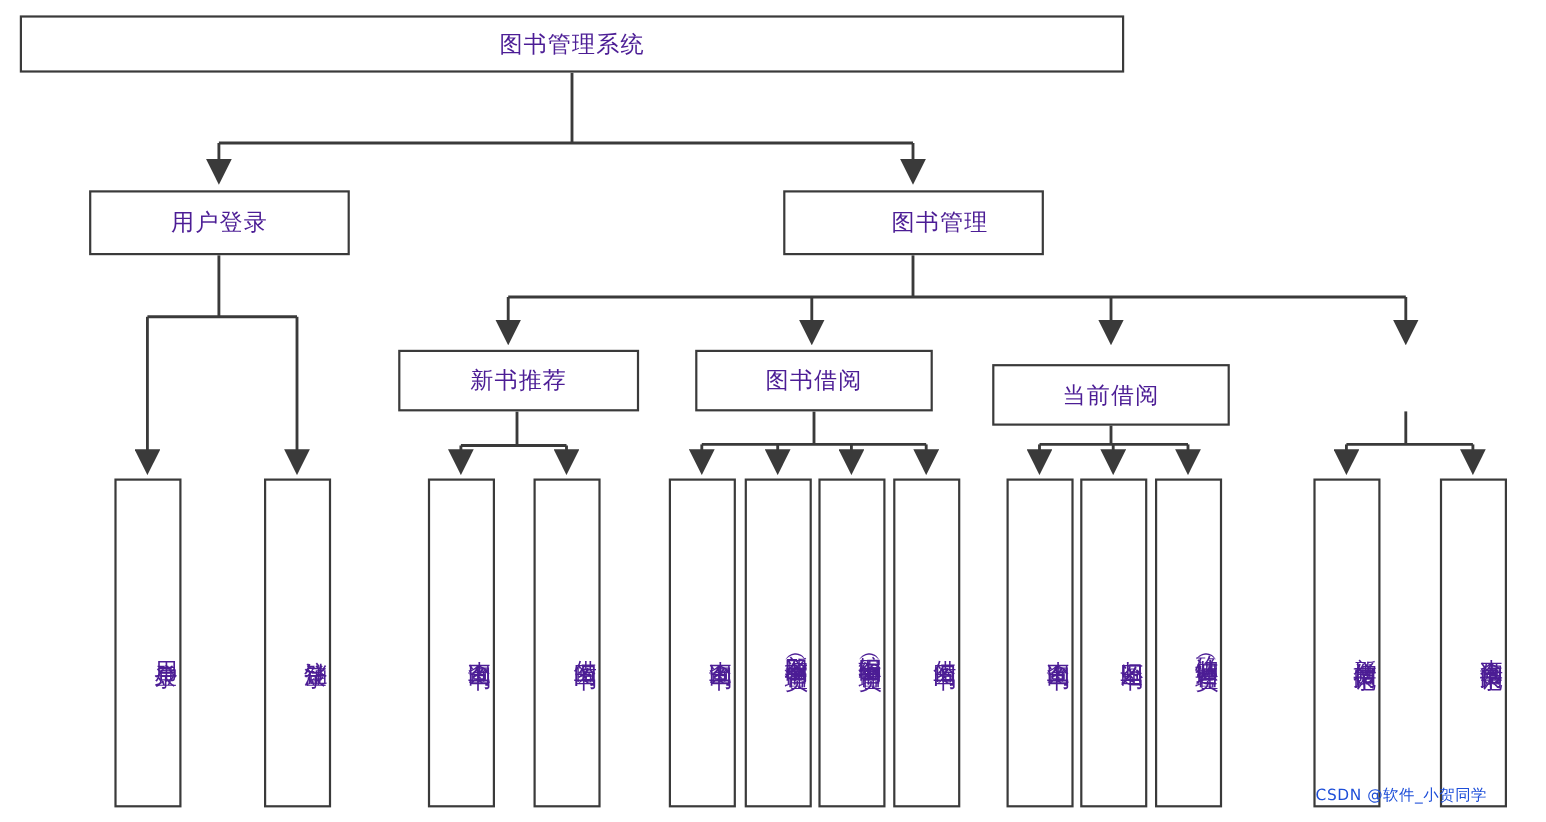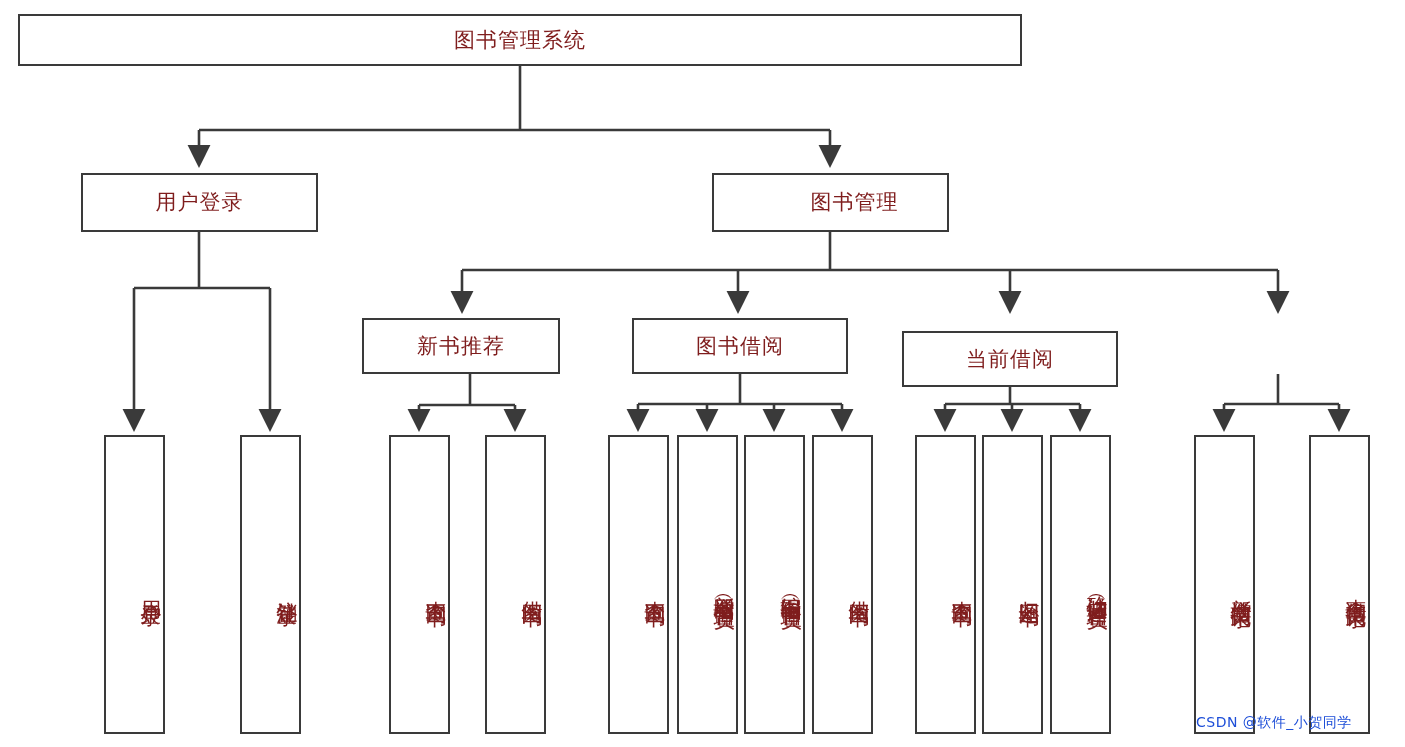--- a/index.html
+++ b/index.html
@@ -27,21 +27,21 @@
     pointer-events: none;
   }
   .node {
     position: absolute;
     box-sizing: border-box;
     border: 2px solid #3a3a3a;
     background: #ffffff;
     display: flex;
     align-items: center;
     justify-content: center;
-    color: #7f1d1d;
+    color: #4c1d95;
     line-height: 1.18;
   }
   .node.horiz {
     font-size: 21px;
     letter-spacing: 1px;
   }
   .node.vert {
     writing-mode: vertical-rl;
     text-orientation: upright;
     font-size: 21px;
@@ -124,21 +124,21 @@
     <span>图书管理系统</span>
   </div>
 
   <div class="node horiz" style="left:81px; top:173px; width:237px; height:59px;">
     <span>用户登录</span>
   </div>
   <div class="node horiz" style="left:712px; top:173px; width:237px; height:59px;padding-left:48px;">
     <span>图书管理</span>
   </div>
 
-  <div class="node horiz" style="left:362px; top:318px; width:198px; height:56px;">
+  <div class="node horiz" style="left:362px; top:318px; width:219px; height:56px;">
     <span>新书推荐</span>
   </div>
   <div class="node horiz" style="left:632px; top:318px; width:216px; height:56px;">
     <span>图书借阅</span>
   </div>
   <div class="node horiz" style="left:902px; top:318px; width:216px; height:56px;margin-top:13px;">
     <span>当前借阅</span>
   </div>
 
   <div class="node vert" style="left:104px; top:435px; width:61px; height:299px;">

